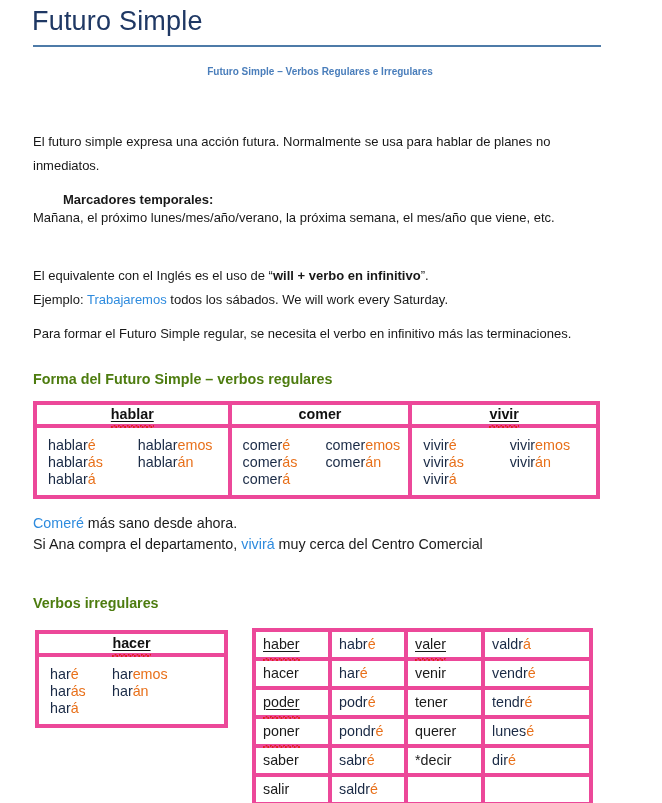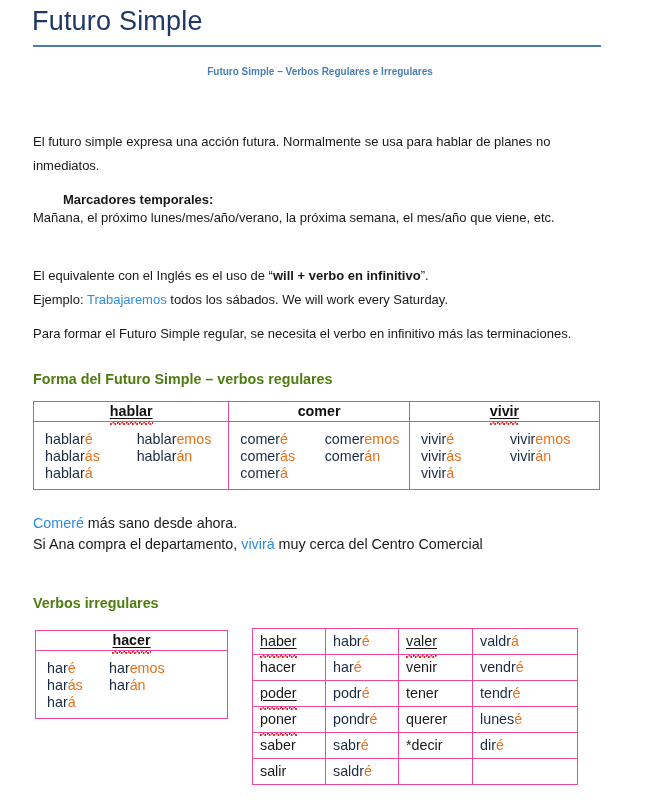--- a/index.html
+++ b/index.html
@@ -82,21 +82,21 @@
   .sec-regular   { left: 33px; top: 371px; }
   .sec-irregular { left: 33px; top: 595px; }
 
   
   table {
     border-collapse: collapse;
     position: absolute;
     font-size: 14.3px;
   }
   table td, table th {
-    border: 1px solid #ec4899;
+    border: 4px solid #ec4899;
     padding: 0;
     vertical-align: top;
   }
 
   
   .tbl-regular { left: 33px; top: 401px; width: 567px; }
   .tbl-regular th {
     text-align: center;
     font-weight: bold;
     height: 19px;

